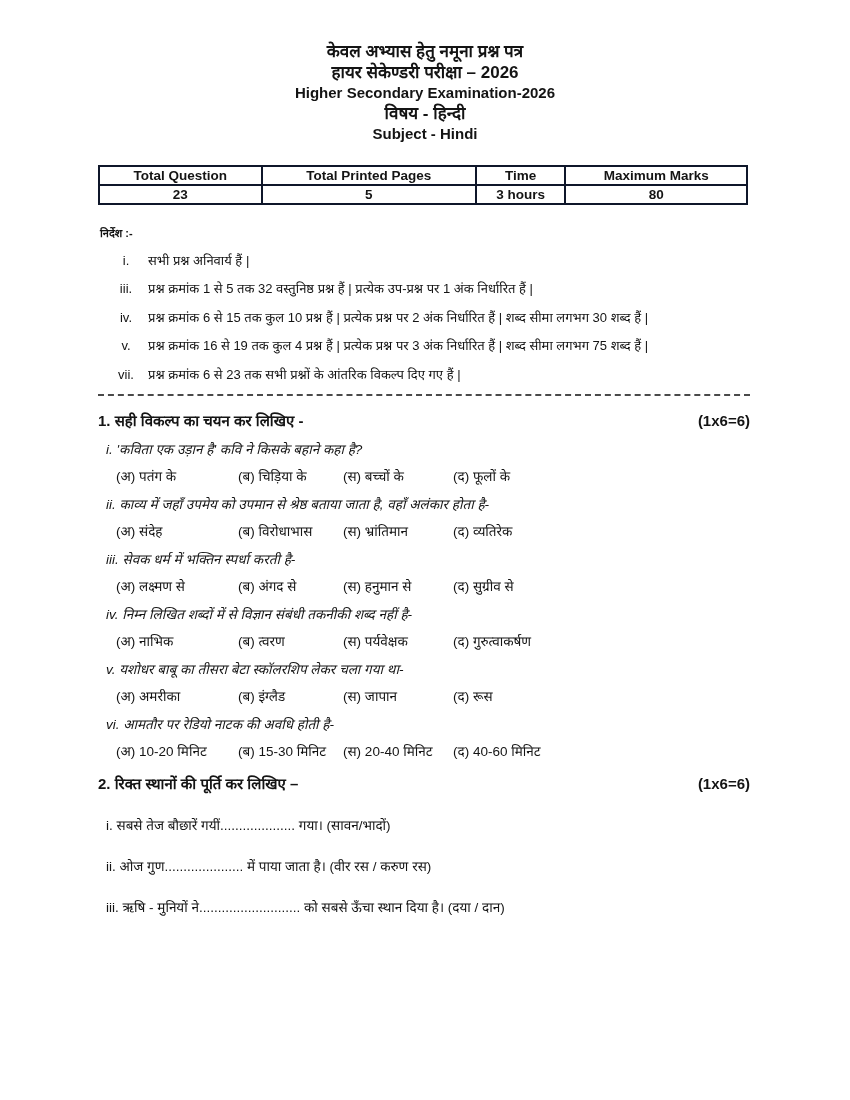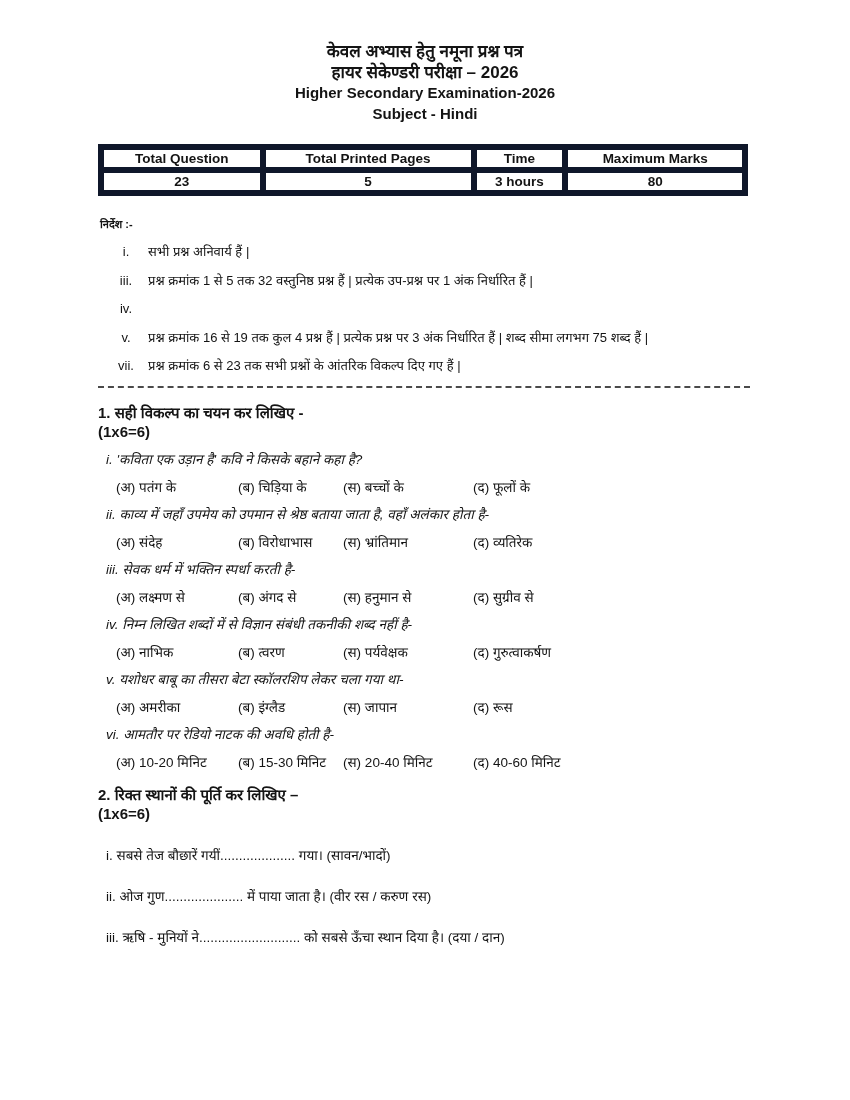--- a/index.html
+++ b/index.html
@@ -12,57 +12,58 @@
   .page { position: relative; width: 850px; height: 1100px; overflow: hidden; }
 
   
   .header { padding-top: 42px; text-align: center; }
   .h-hi { font-size: 17px; font-weight: 700; line-height: 20.5px; }
   .h-en { font-size: 15px; font-weight: 700; line-height: 20.5px; }
 
   
   table.info { border-collapse: collapse; margin: 20px 0 0 98px; width: 650px; }
   table.info th, table.info td {
-    border: 6px solid #0f172a; font-size: 13.5px; font-weight: 700;
+    border: 2px solid #0f172a; font-size: 13.5px; font-weight: 700;
     text-align: center; padding: 1px 2px; height: 18px;
   }
 
   
   .dir-title { margin: 20px 0 0 100px; font-weight: 700; font-size: 11px; }
   .instr { margin-top: 12px; }
   .i-row { display: flex; align-items: flex-start; margin-left: 100px; width: 665px; margin-bottom: 10.5px; font-size: 13px; line-height: 18px; }
   .i-num { flex: none; width: 28px; margin-left: 12px; text-align: center; }
   .i-text { margin-left: 8px; }
 
   .dashline { width: 652px; margin: 8px 0 0 98px; border-top: 2px dashed #4a4a4a; height: 0; }
 
   
-  .q-head { display: flex; justify-content: space-between; width: 652px; margin: 15px 0 0 98px; font-weight: 700; font-size: 15px; line-height: 19px; flex-direction: column; }
+  .q-head { display: flex; justify-content: space-between; width: 652px; margin: 15px 0 0 98px; font-weight: 700; font-size: 15px; line-height: 19px; }
   .q2-head { margin-top: 14px; }
 
   
   .sub  { margin-left: 106px; margin-top: 10.5px; font-size: 13.5px; line-height: 17px; font-style: italic; }
   .opts { display: flex; margin-left: 116px; margin-top: 10.5px; font-size: 13.5px; line-height: 17px; width: 560px; }
   .o1 { flex: none; width: 122px; }
   .o2 { flex: none; width: 105px; }
   .o3 { flex: none; width: 110px; }
-  .o4 { flex: 1; margin-left: 20px; }
+  .o4 { flex: 1; }
 
   
   .fill { margin-left: 106px; margin-top: 24px; font-size: 13.5px; line-height: 17px; }
 </style>
 </head>
 <body>
 
 <div class="page">
 
   <div class="header">
     <div class="h-hi">केवल अभ्यास हेतु नमूना प्रश्न पत्र</div>
     <div class="h-hi">हायर सेकेण्डरी  परीक्षा – 2026</div>
     <div class="h-en">Higher Secondary Examination-2026</div>
+    <div class="h-hi">विषय - हिन्दी</div>
     <div class="h-en">Subject - Hindi</div>
   </div>
 
   <table class="info">
     <tbody>
         <tr>
       <th>Total Question</th>
       <th>Total Printed Pages</th>
       <th>Time</th>
       <th>Maximum Marks</th>
@@ -82,20 +83,21 @@
     <div class="i-row">
       <span class="i-num">i.</span>
       <span class="i-text">सभी प्रश्न अनिवार्य हैं |</span>
     </div>
     <div class="i-row">
       <span class="i-num">iii.</span>
       <span class="i-text">प्रश्न क्रमांक  1 से  5 तक 32 वस्तुनिष्ठ प्रश्न हैं | प्रत्येक उप-प्रश्न पर 1 अंक निर्धारित हैं |</span>
     </div>
     <div class="i-row">
       <span class="i-num">iv.</span>
+      <span class="i-text">प्रश्न क्रमांक  6 से 15  तक कुल 10 प्रश्न हैं | प्रत्येक प्रश्न पर 2 अंक निर्धारित हैं |  शब्द सीमा लगभग 30 शब्द हैं |</span>
     </div>
     <div class="i-row">
       <span class="i-num">v.</span>
       <span class="i-text">प्रश्न क्रमांक 16 से 19 तक कुल 4  प्रश्न हैं | प्रत्येक प्रश्न पर 3 अंक निर्धारित हैं |  शब्द सीमा लगभग 75 शब्द हैं |</span>
     </div>
     <div class="i-row">
       <span class="i-num">vii.</span>
       <span class="i-text">प्रश्न क्रमांक  6 से 23  तक सभी प्रश्नों के आंतरिक विकल्प दिए गए हैं |</span>
     </div>
   </div>

